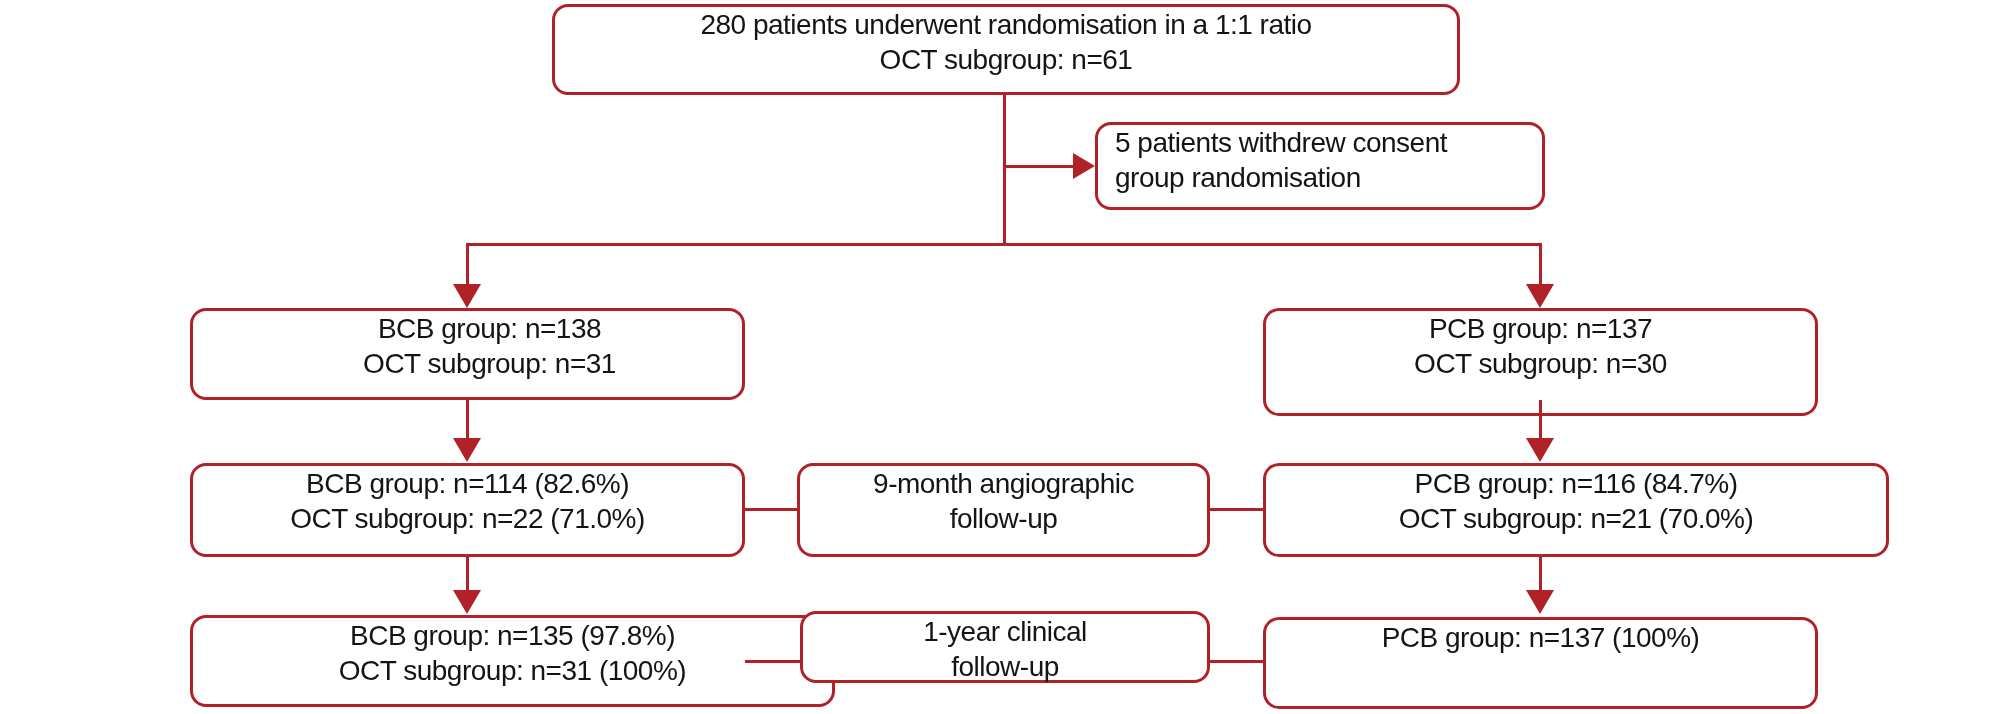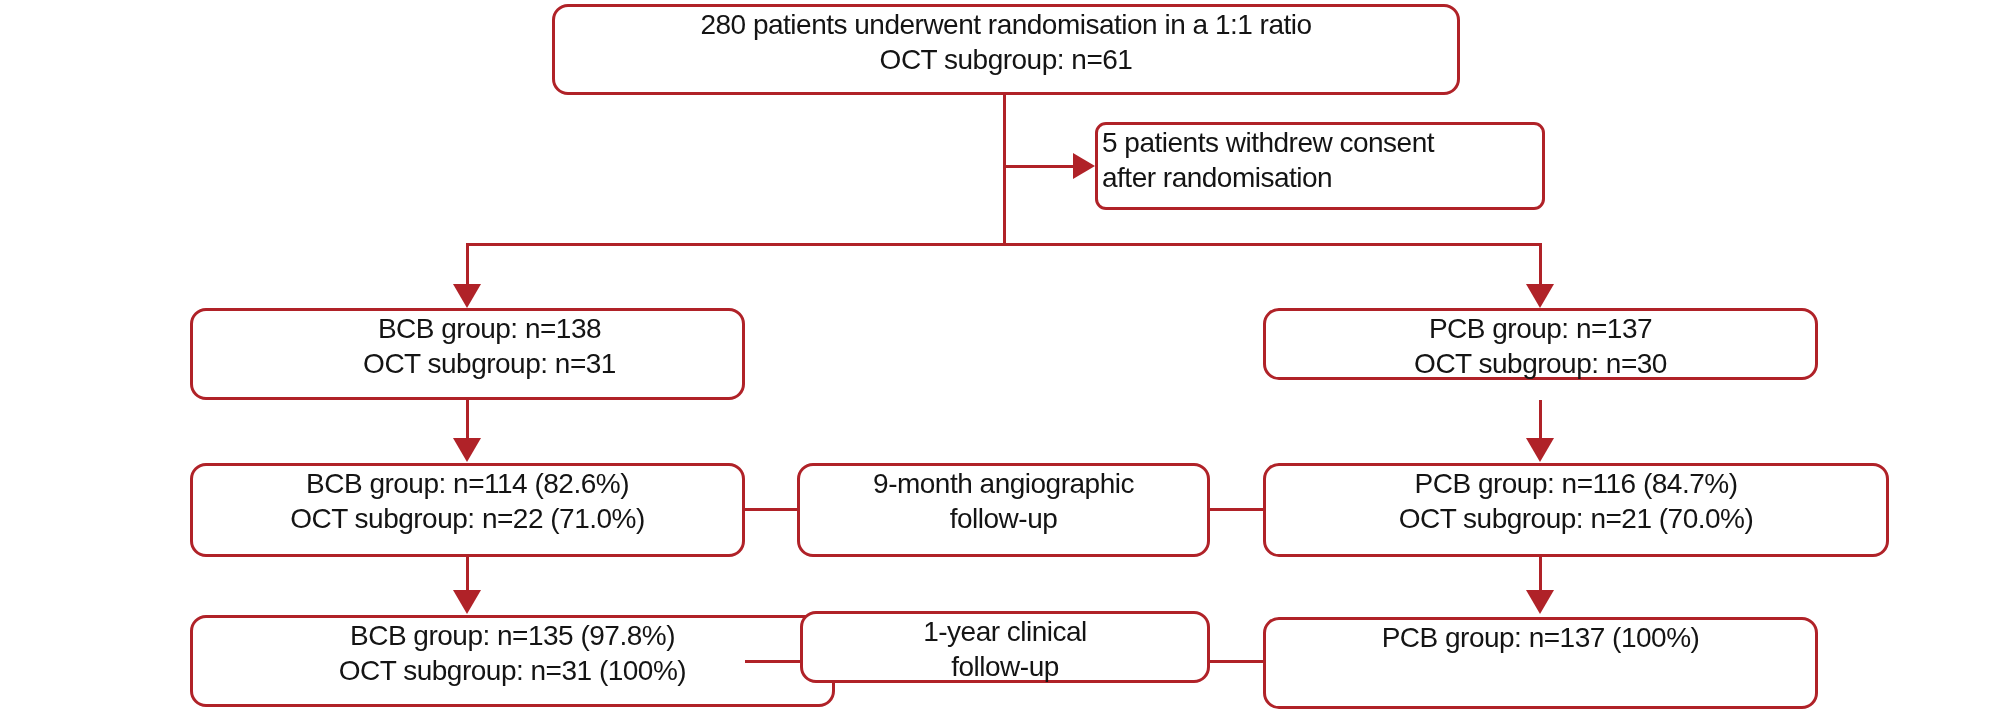--- a/index.html
+++ b/index.html
@@ -29,22 +29,21 @@
     align-items: center;
     text-align: center;
     font-size: 28px;
     line-height: 35px;
     letter-spacing: -0.5px;
     white-space: nowrap;
   }
   .box.left-align {
     align-items: flex-start;
     text-align: left;
-    padding-left: 4px;
-    border-radius: 11px;
+    padding-left: 17px;
   }
   .vline, .hline { position: absolute; background: var(--line-color); }
   .arrow-down {
     position: absolute;
     width: 0; height: 0;
     border-left: 14px solid transparent;
     border-right: 14px solid transparent;
     border-top: 24px solid var(--line-color);
   }
   .arrow-right {
@@ -60,29 +59,29 @@
 
 <div class="canvas">
 
   <div class="box" style="left:552px; top:4px; width:908px; height:91px;">
     <div>280 patients underwent randomisation in a 1:1 ratio</div>
     <div>OCT subgroup: n=61</div>
   </div>
 
   <div class="box left-align" style="left:1095px; top:122px; width:450px; height:88px;">
     <div>5 patients withdrew consent</div>
-    <div>after randomisation</div>
+    <div>group randomisation</div>
   </div>
 
   <div class="box" style="left:190px; top:308px; width:555px; height:92px;padding-left:44px;">
     <div>BCB group: n=138</div>
     <div>OCT subgroup: n=31</div>
   </div>
 
-  <div class="box" style="left:1263px; top:308px; width:555px; height:72px;">
+  <div class="box" style="left:1263px; top:308px; width:555px; height:108px;">
     <div>PCB group: n=137</div>
     <div>OCT subgroup: n=30</div>
   </div>
 
   <div class="box" style="left:190px; top:463px; width:555px; height:94px;">
     <div>BCB group: n=114 (82.6%)</div>
     <div>OCT subgroup: n=22 (71.0%)</div>
   </div>
 
   <div class="box" style="left:797px; top:463px; width:413px; height:94px;">

